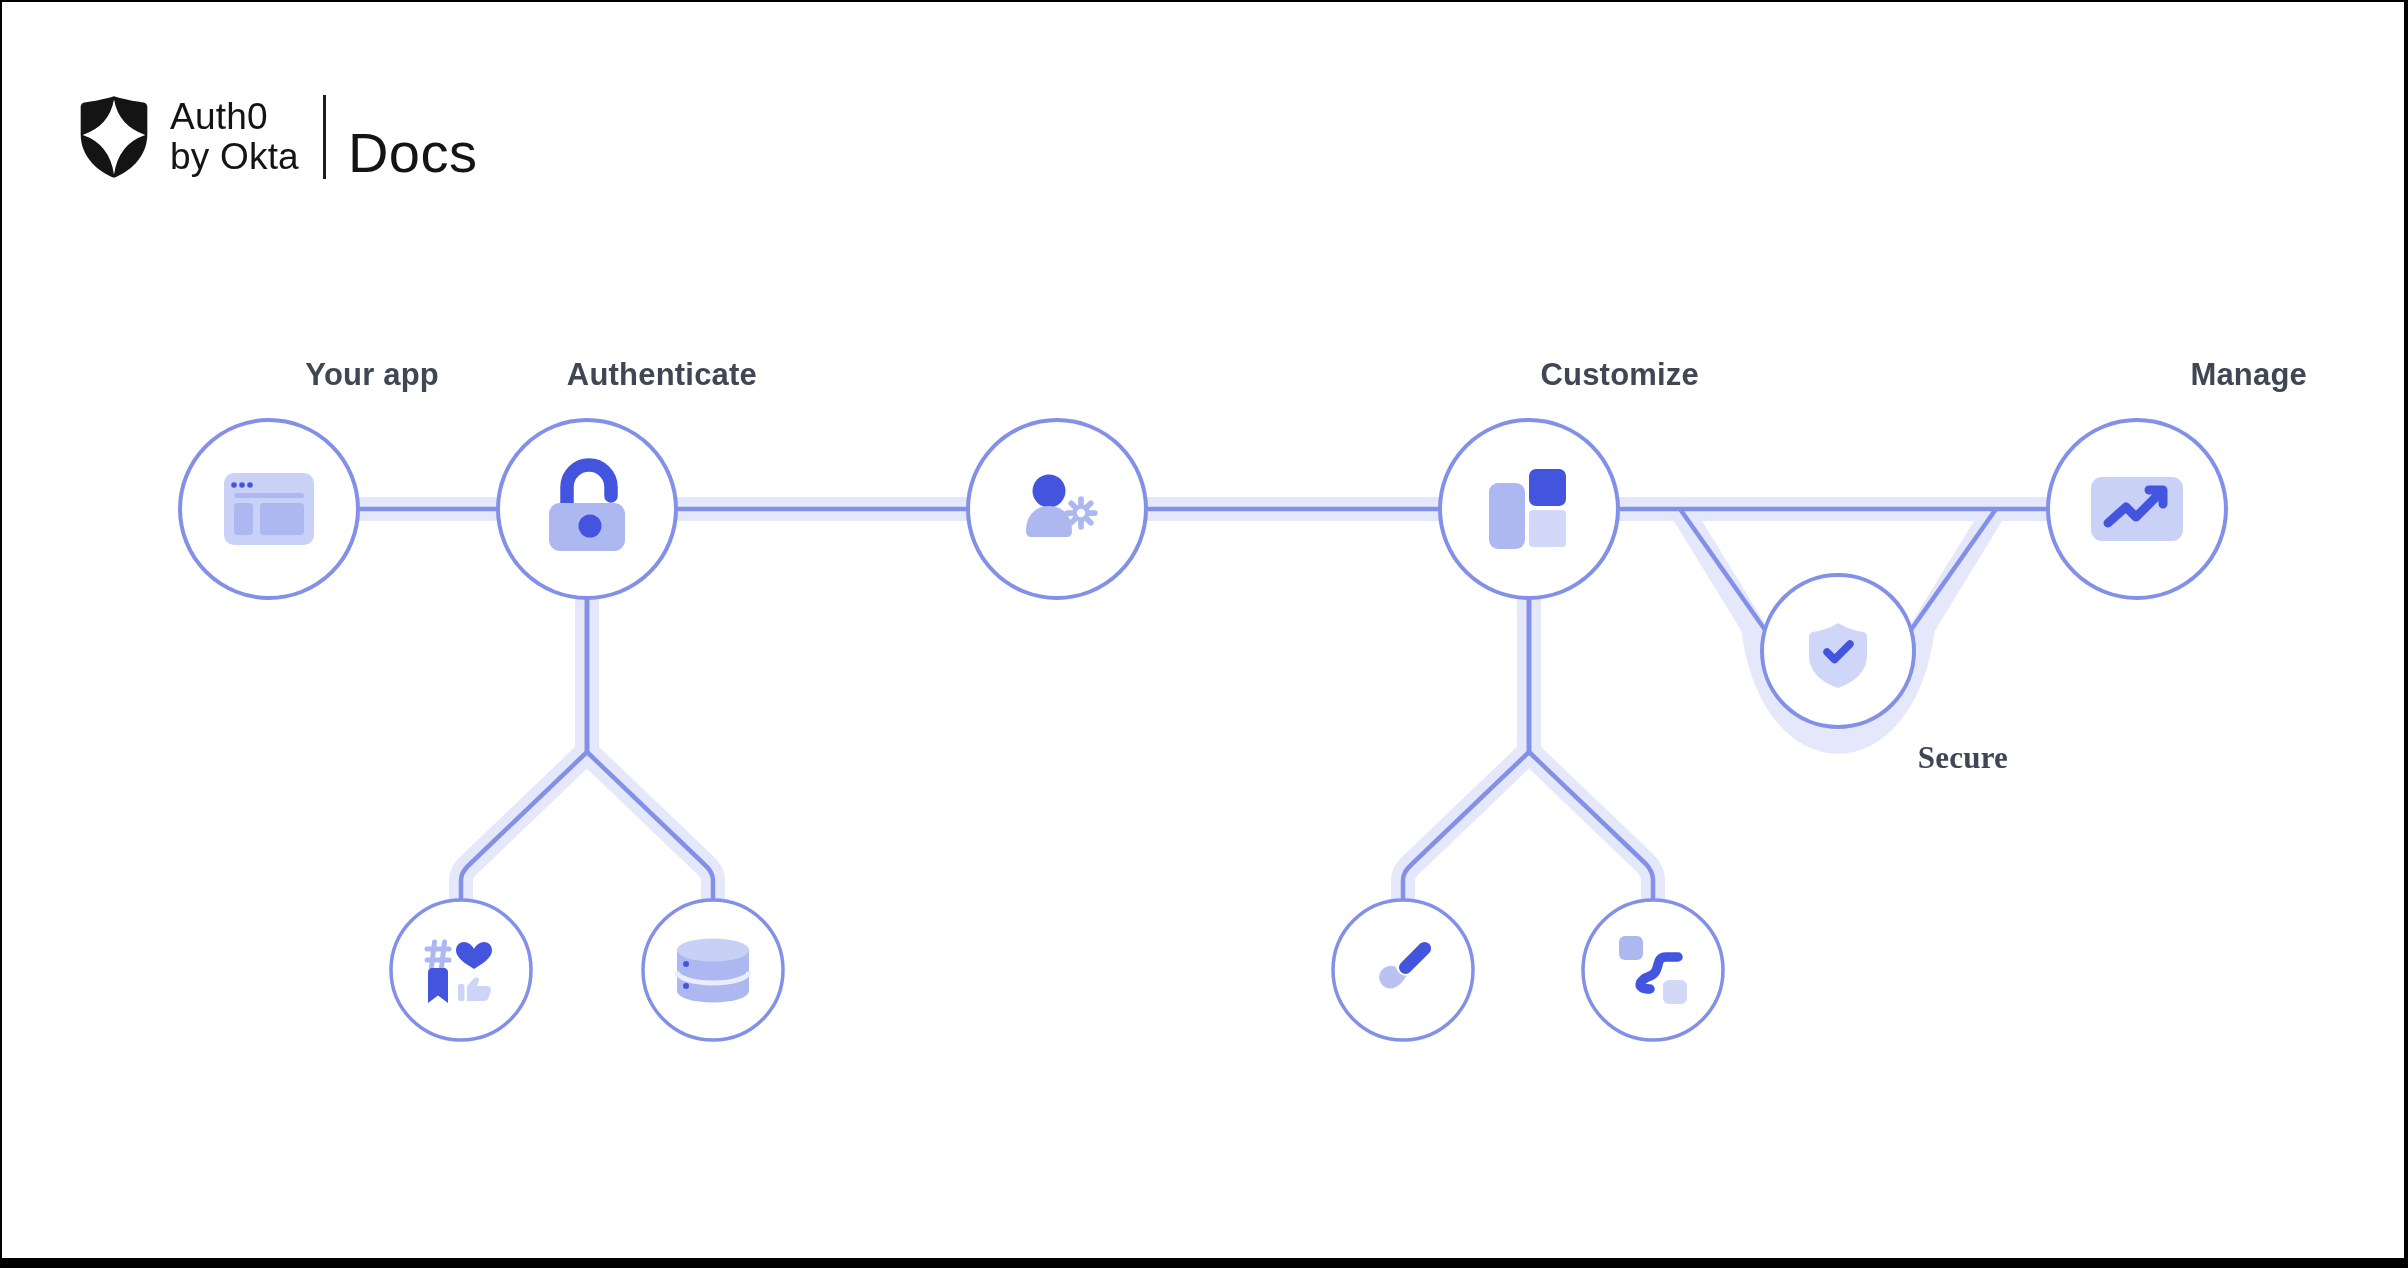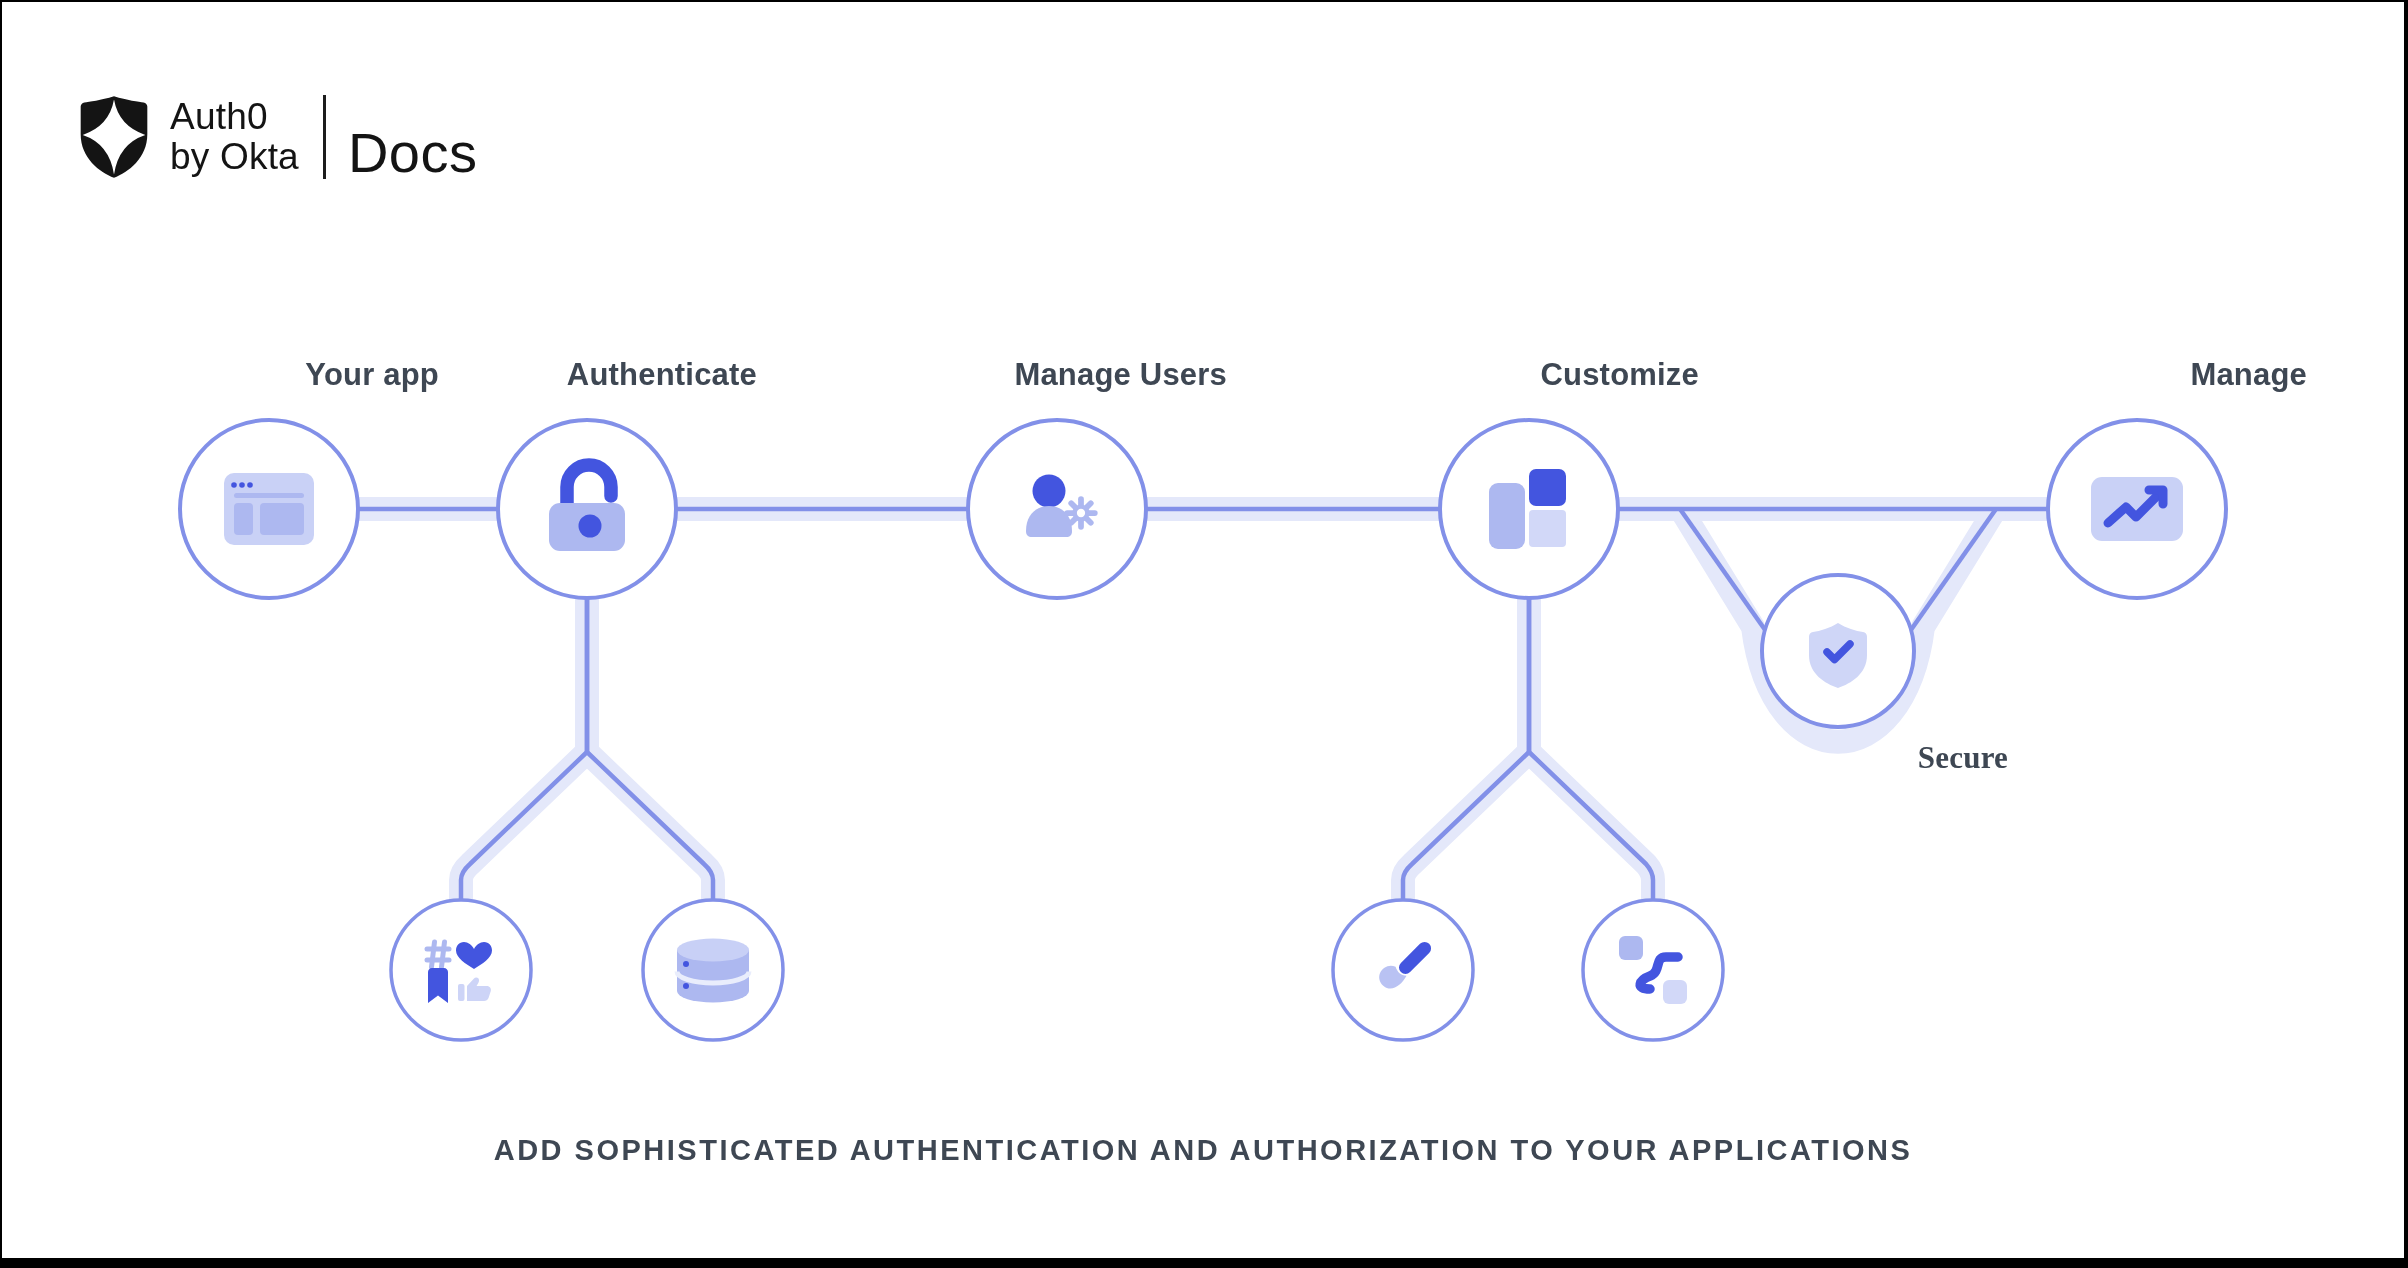--- a/index.html
+++ b/index.html
@@ -187,20 +187,18 @@
 
     <g transform="translate(1651,968)">
       <rect x="-34" y="-34" width="24" height="24" rx="6" fill="#ADB8F0"></rect>
       <rect x="10" y="10" width="24" height="24" rx="6" fill="#D2D8F8"></rect>
       <path d="M25,-13 H13 C1,-13 9,1 -3,6 C-14,10 -18,19 -3,19" fill="none" stroke="#4355DF" stroke-width="9.5" stroke-linecap="round"></path>
     </g>
   </svg>
 
   <div class="node-label" style="left:267px;top:355px;">Your app</div>
   <div class="node-label" style="left:585px;top:355px;">Authenticate</div>
-  <div class="node-label" style="left:1055px;top:355px;">Manage Users</div>
   <div class="node-label" style="left:1527px;top:355px;">Customize</div>
   <div class="node-label" style="left:2135px;top:355px;">Manage</div>
   <div class="node-label" style="left:1836px;top:738px;font-family:Liberation Serif, serif;">Secure</div>
 
-  <div class="caption">ADD SOPHISTICATED AUTHENTICATION AND AUTHORIZATION TO YOUR APPLICATIONS</div>
 
 </div>
 
 </body></html>

